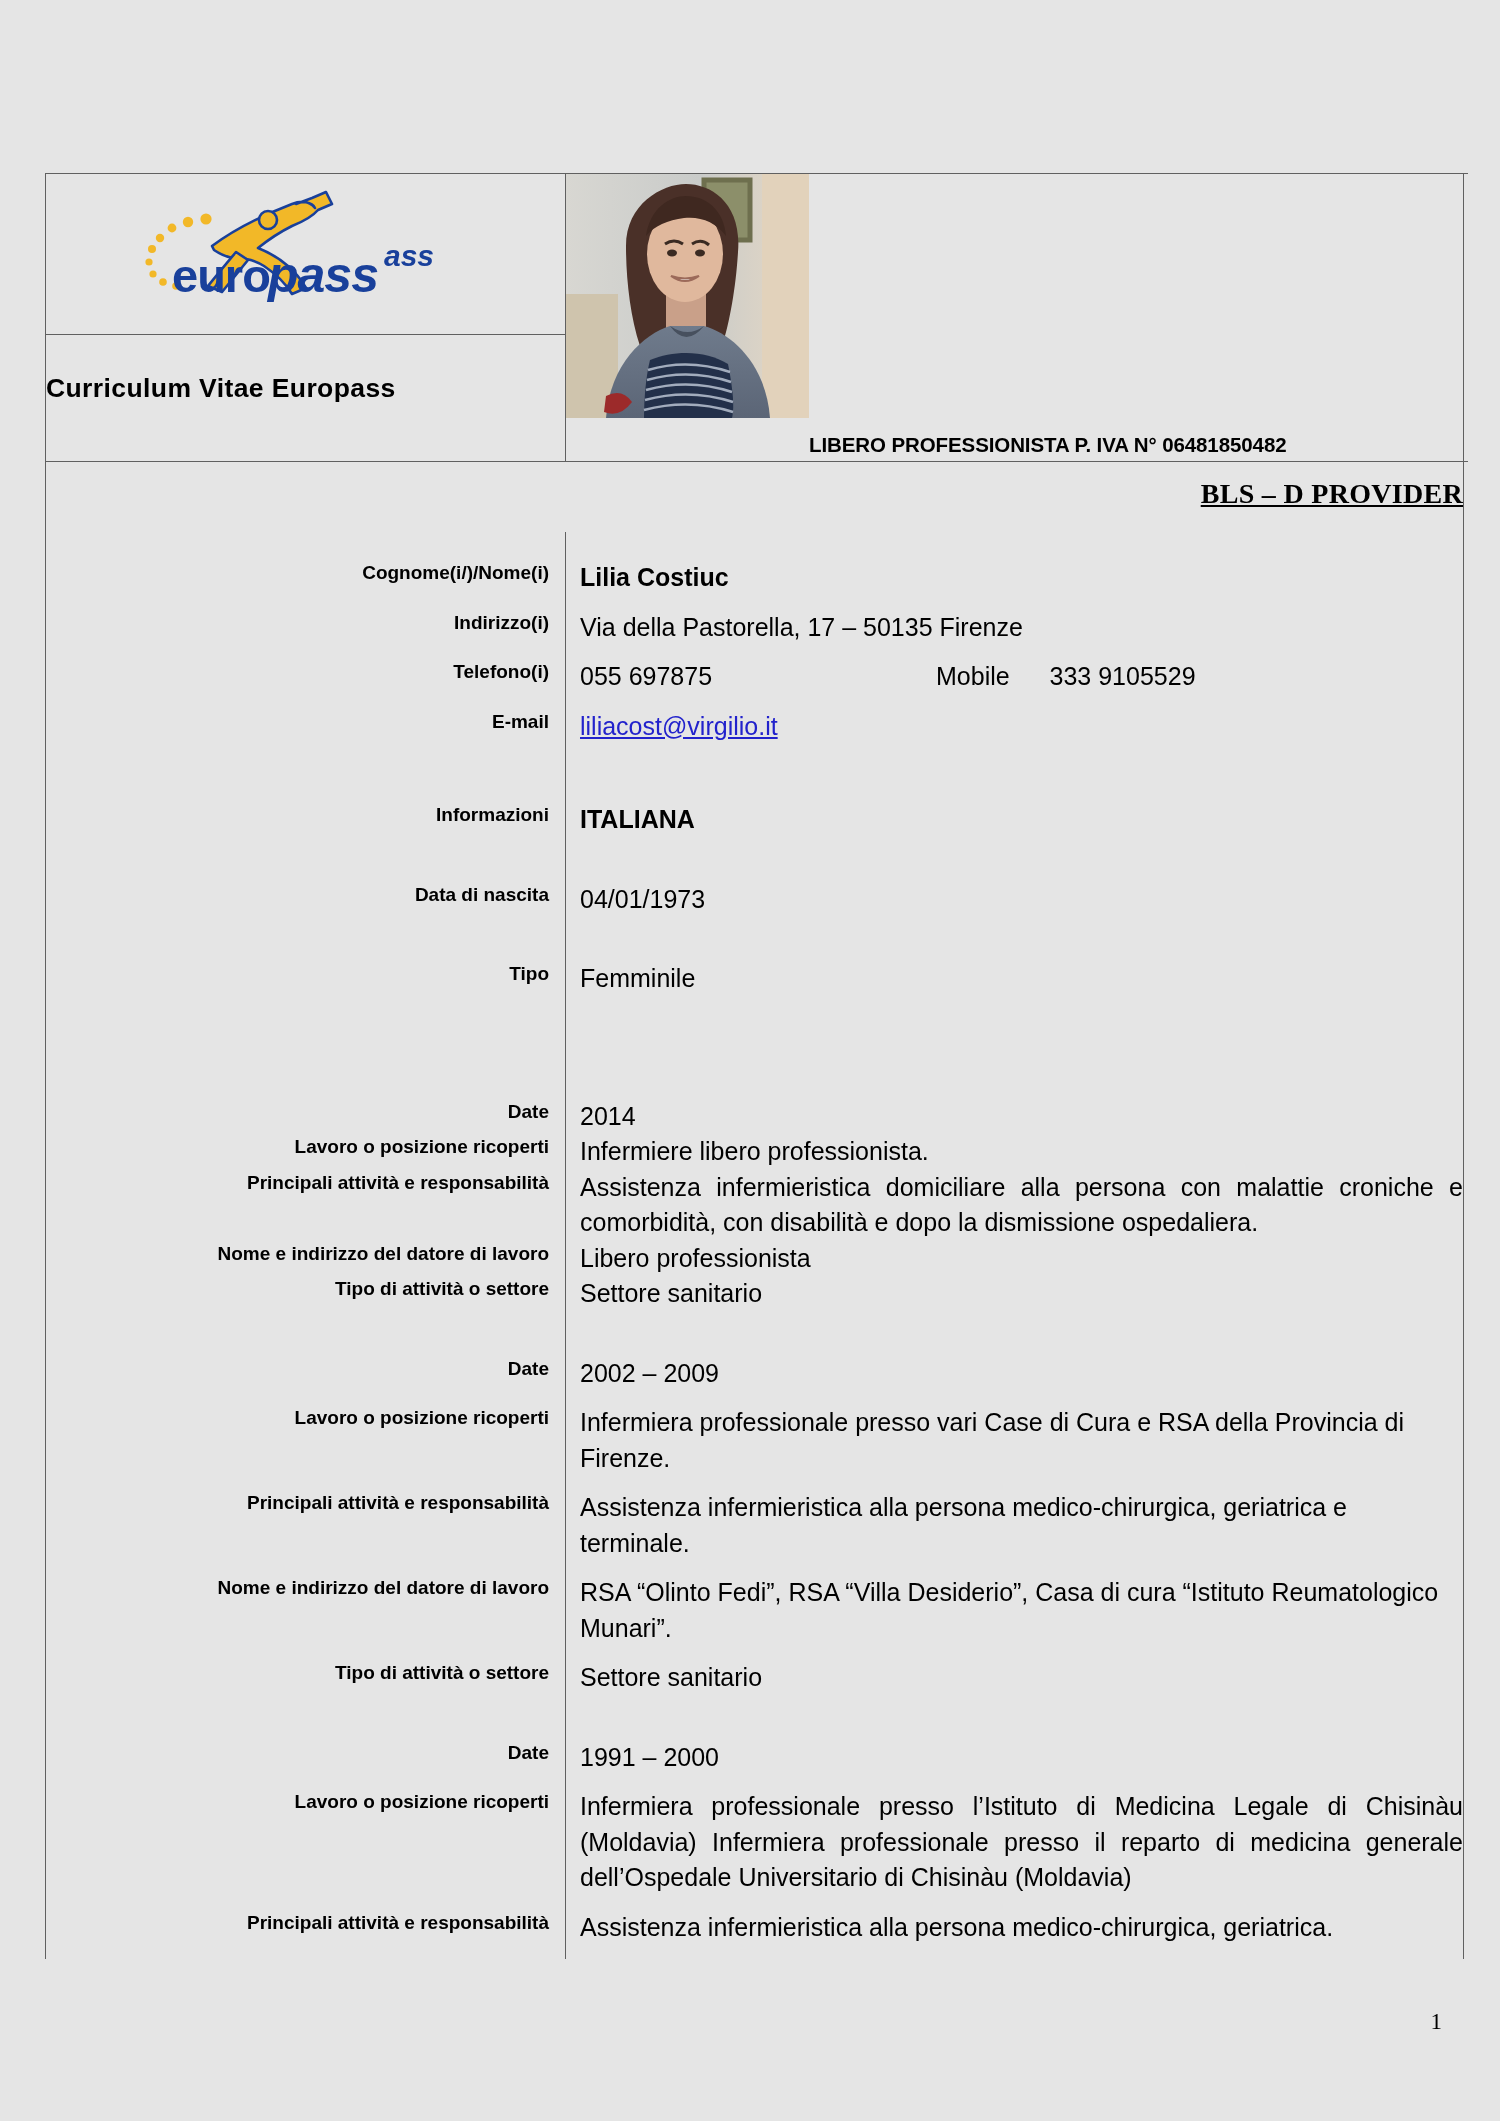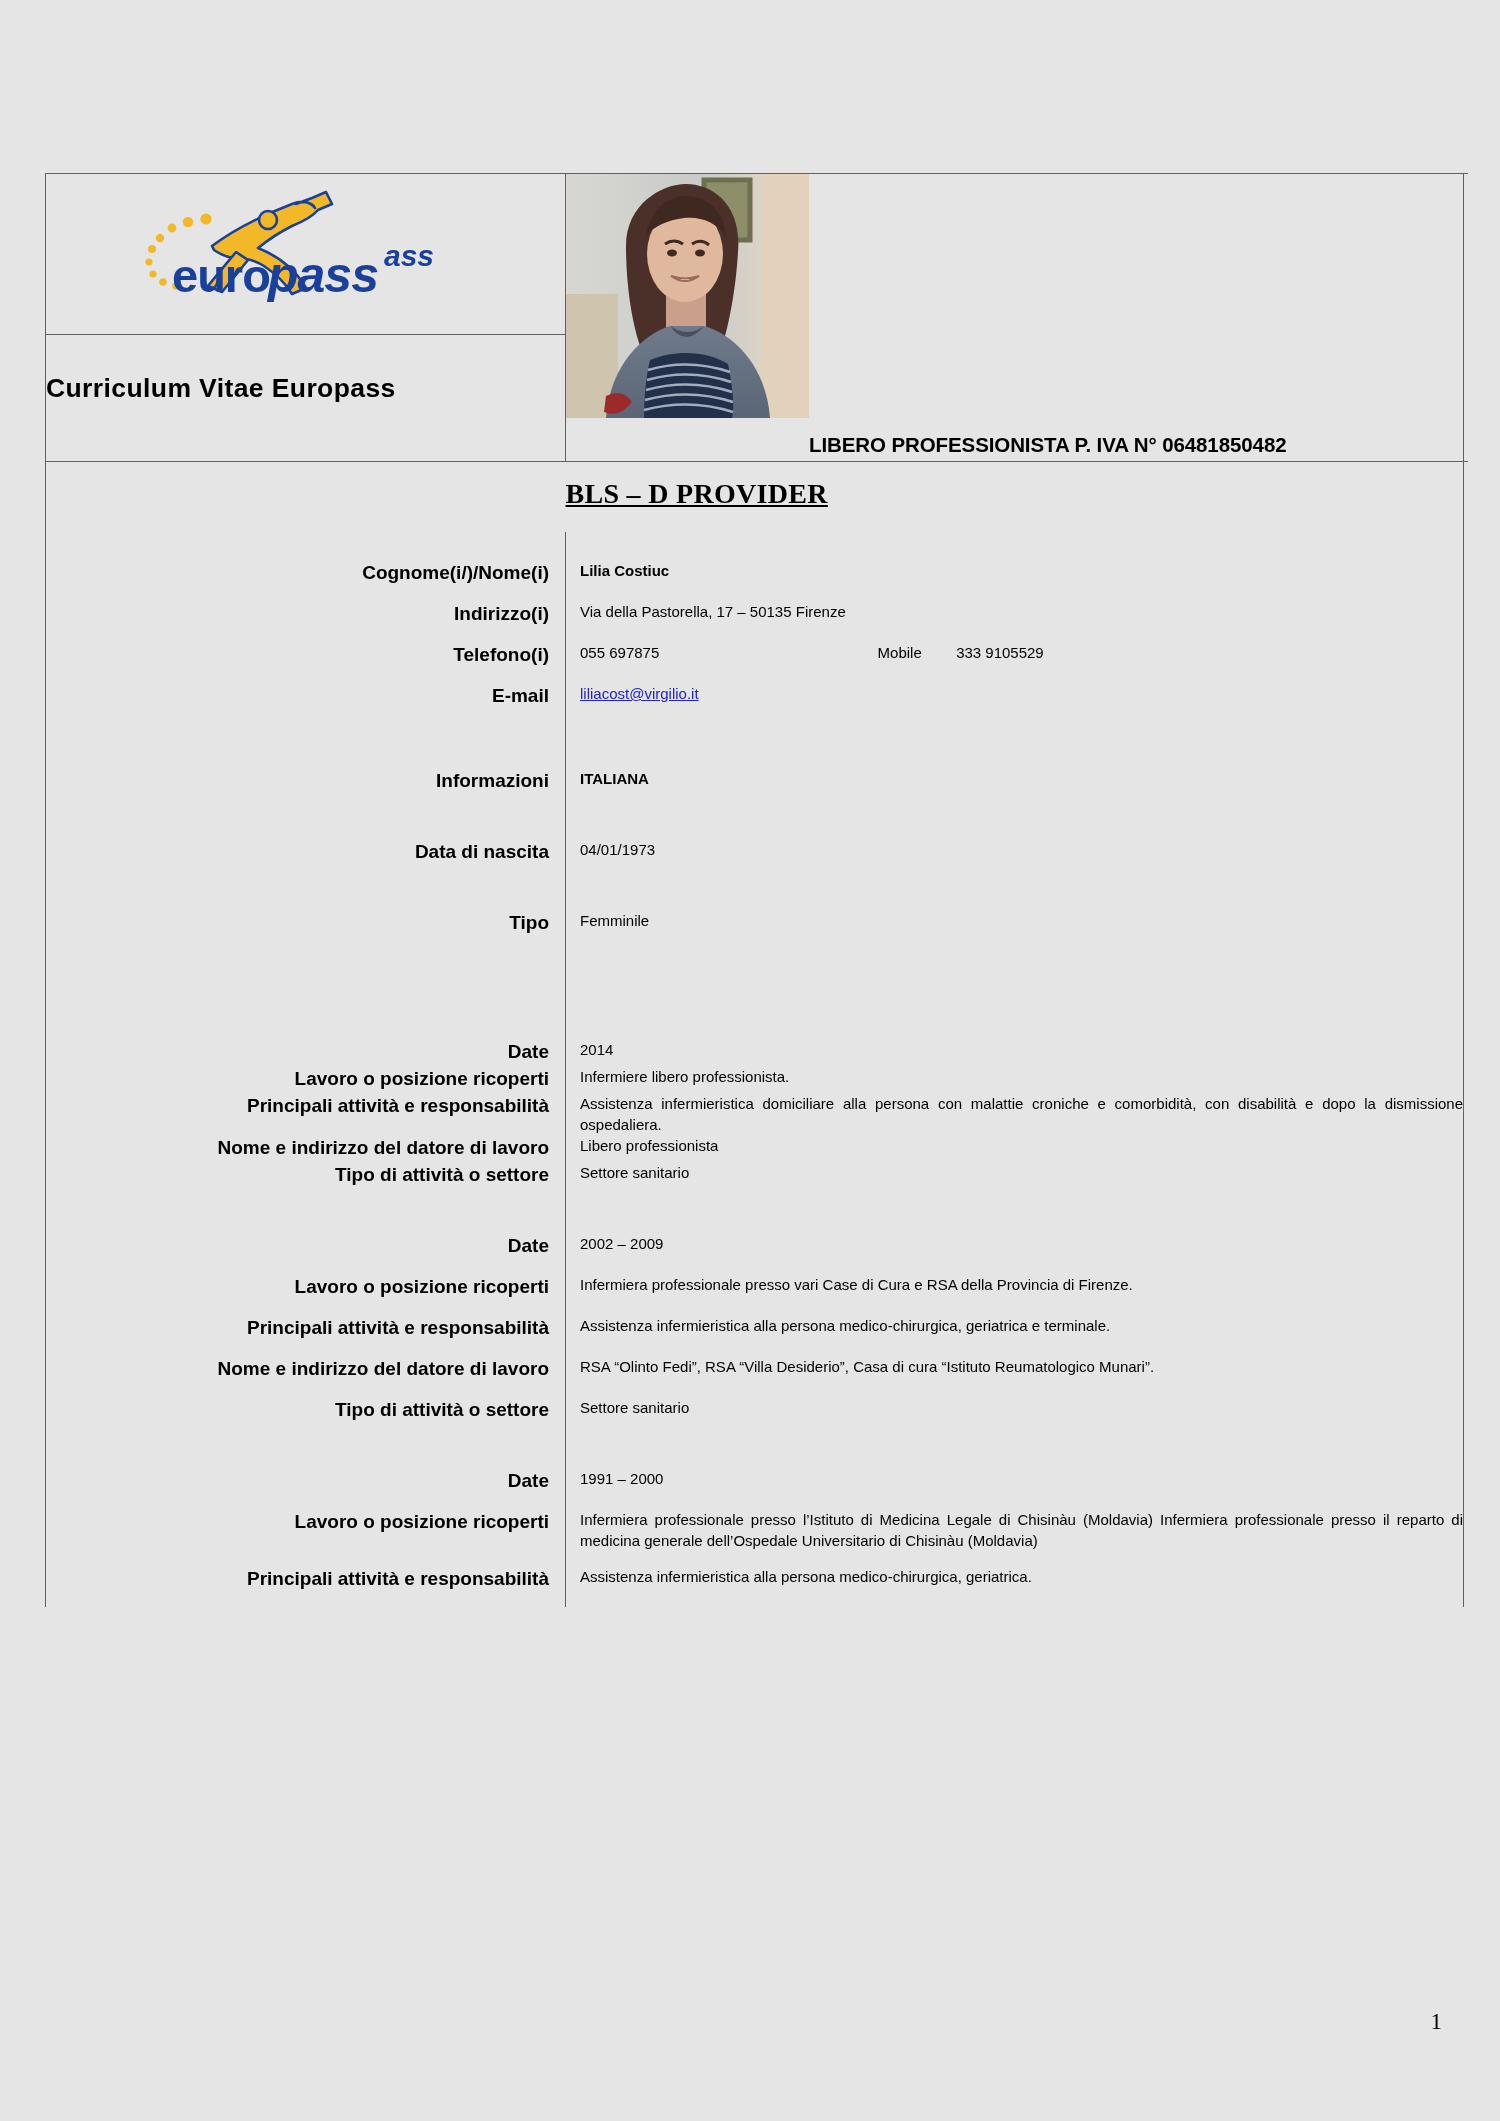--- a/index.html
+++ b/index.html
@@ -111,21 +111,21 @@
     letter-spacing: -0.1px;
   }
 
   
   .bls-left {
     width: 520px;
     border-left: 1.4px solid #606060;
     height: 70px;
   }
   .bls-cell {
-    text-align: left;
+    text-align: right;
     vertical-align: top;
   }
   .bls-title {
     display: inline-block;
     margin-top: 16px;
     font-family: "Liberation Serif", serif;
     font-size: 28px;
     font-weight: bold;
     text-decoration: underline;
     letter-spacing: 0.3px;
@@ -142,21 +142,21 @@
     border-right: 1.4px solid #606060;
     text-align: right;
     padding-right: 16px !important;
     font-size: 19px;
     font-weight: bold;
     line-height: 1.42;
     white-space: nowrap;
   }
   .val {
     padding-left: 14px !important;
-    font-size: 15px;
+    font-size: 25px;
     line-height: 1.42;
   }
   .rail {
     width: 2px;
     border-left: 1.4px solid #606060;
   }
 
   .sect-head {
     font-size: 20px;
     font-weight: bold;

